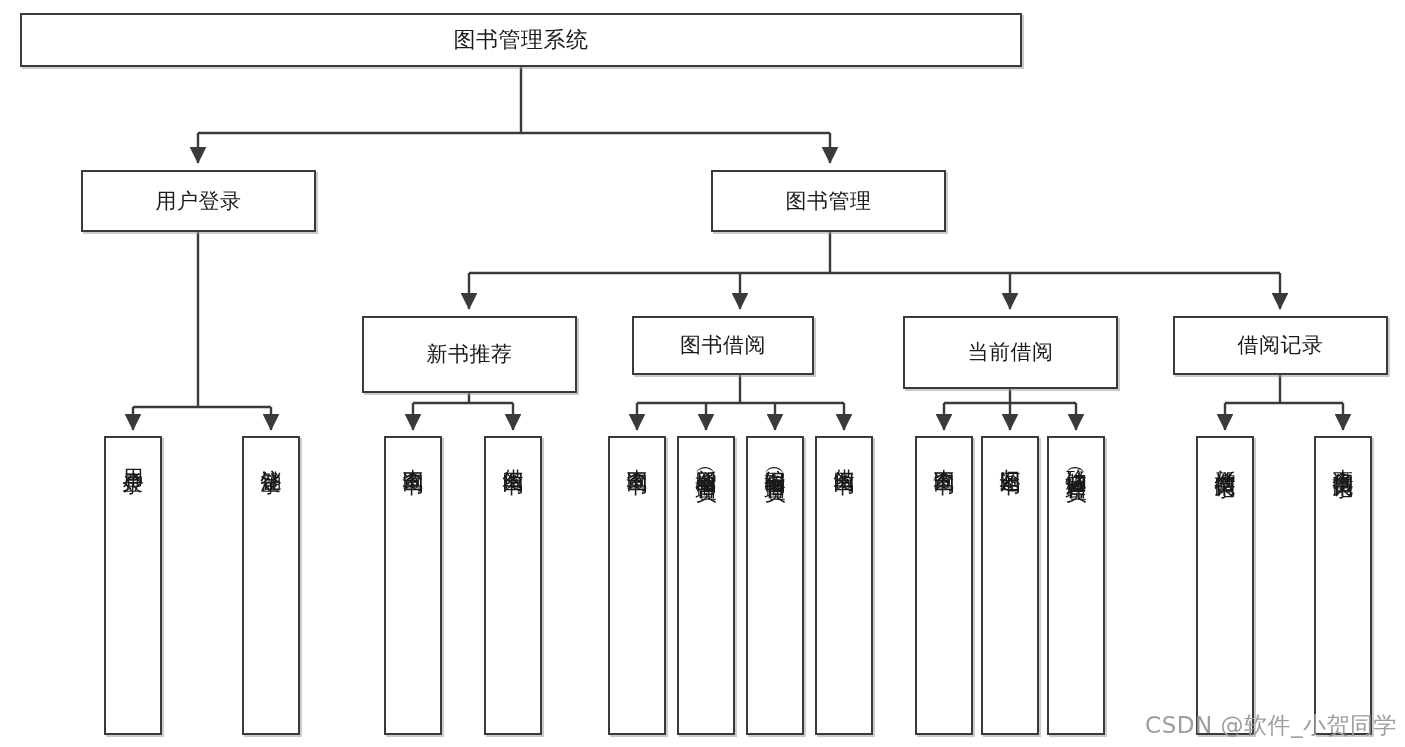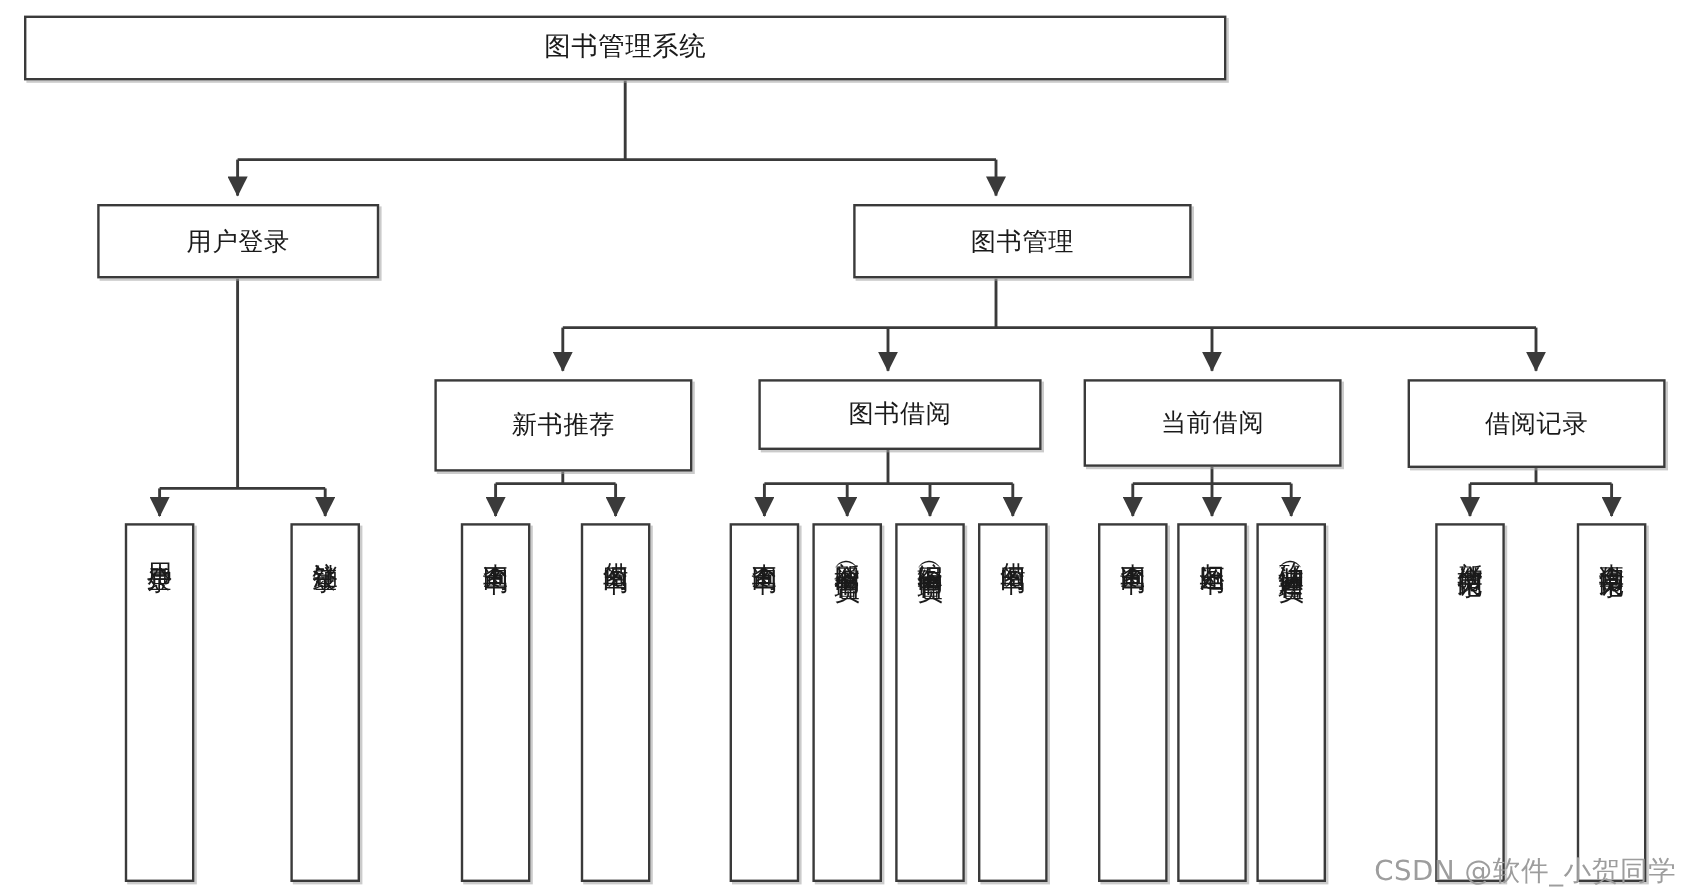--- a/index.html
+++ b/index.html
@@ -131,34 +131,34 @@
     </g>
   </svg>
 
   <div class="node root horizontal" style="left:20px; top:13px; width:1002px; height:54px;">
     <span class="node-label">图书管理系统</span>
   </div>
 
   <div class="node horizontal" style="left:81px; top:170px; width:235px; height:62px;">
     <span class="node-label">用户登录</span>
   </div>
-  <div class="node horizontal" style="left:711px; top:170px; width:282px; height:62px;">
+  <div class="node horizontal" style="left:711px; top:170px; width:235px; height:62px;">
     <span class="node-label">图书管理</span>
   </div>
 
   <div class="node horizontal" style="left:362px; top:316px; width:215px; height:77px;">
     <span class="node-label">新书推荐</span>
   </div>
-  <div class="node horizontal" style="left:632px; top:316px; width:236px; height:59px;">
+  <div class="node horizontal" style="left:632px; top:316px; width:182px; height:59px;">
     <span class="node-label">图书借阅</span>
   </div>
   <div class="node horizontal" style="left:903px; top:316px; width:215px; height:73px;">
     <span class="node-label">当前借阅</span>
   </div>
-  <div class="node horizontal" style="left:1173px; top:316px; width:215px; height:74px;">
+  <div class="node horizontal" style="left:1173px; top:316px; width:215px; height:59px;">
     <span class="node-label">借阅记录</span>
   </div>
 
   <div class="node vertical" style="left:104px; top:436px; width:58px; height:299px;">
     <span class="node-label">用户登录</span>
   </div>
   <div class="node vertical" style="left:242px; top:436px; width:58px; height:299px;">
     <span class="node-label">注销登录</span>
   </div>
 

